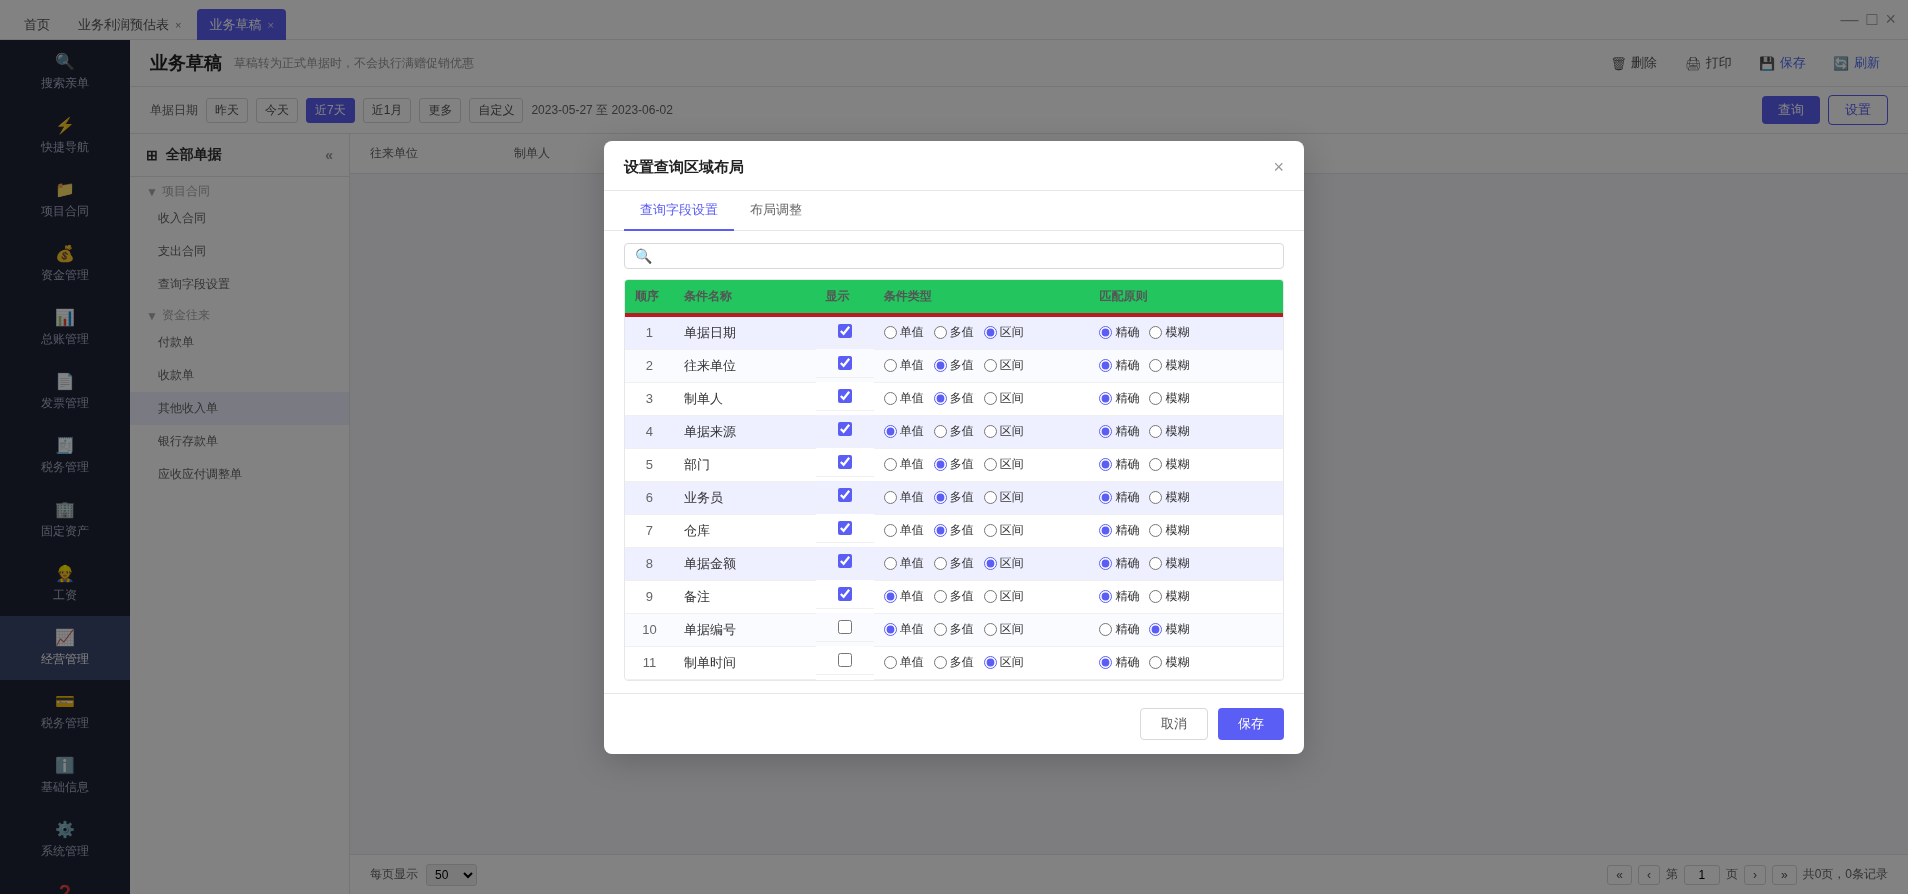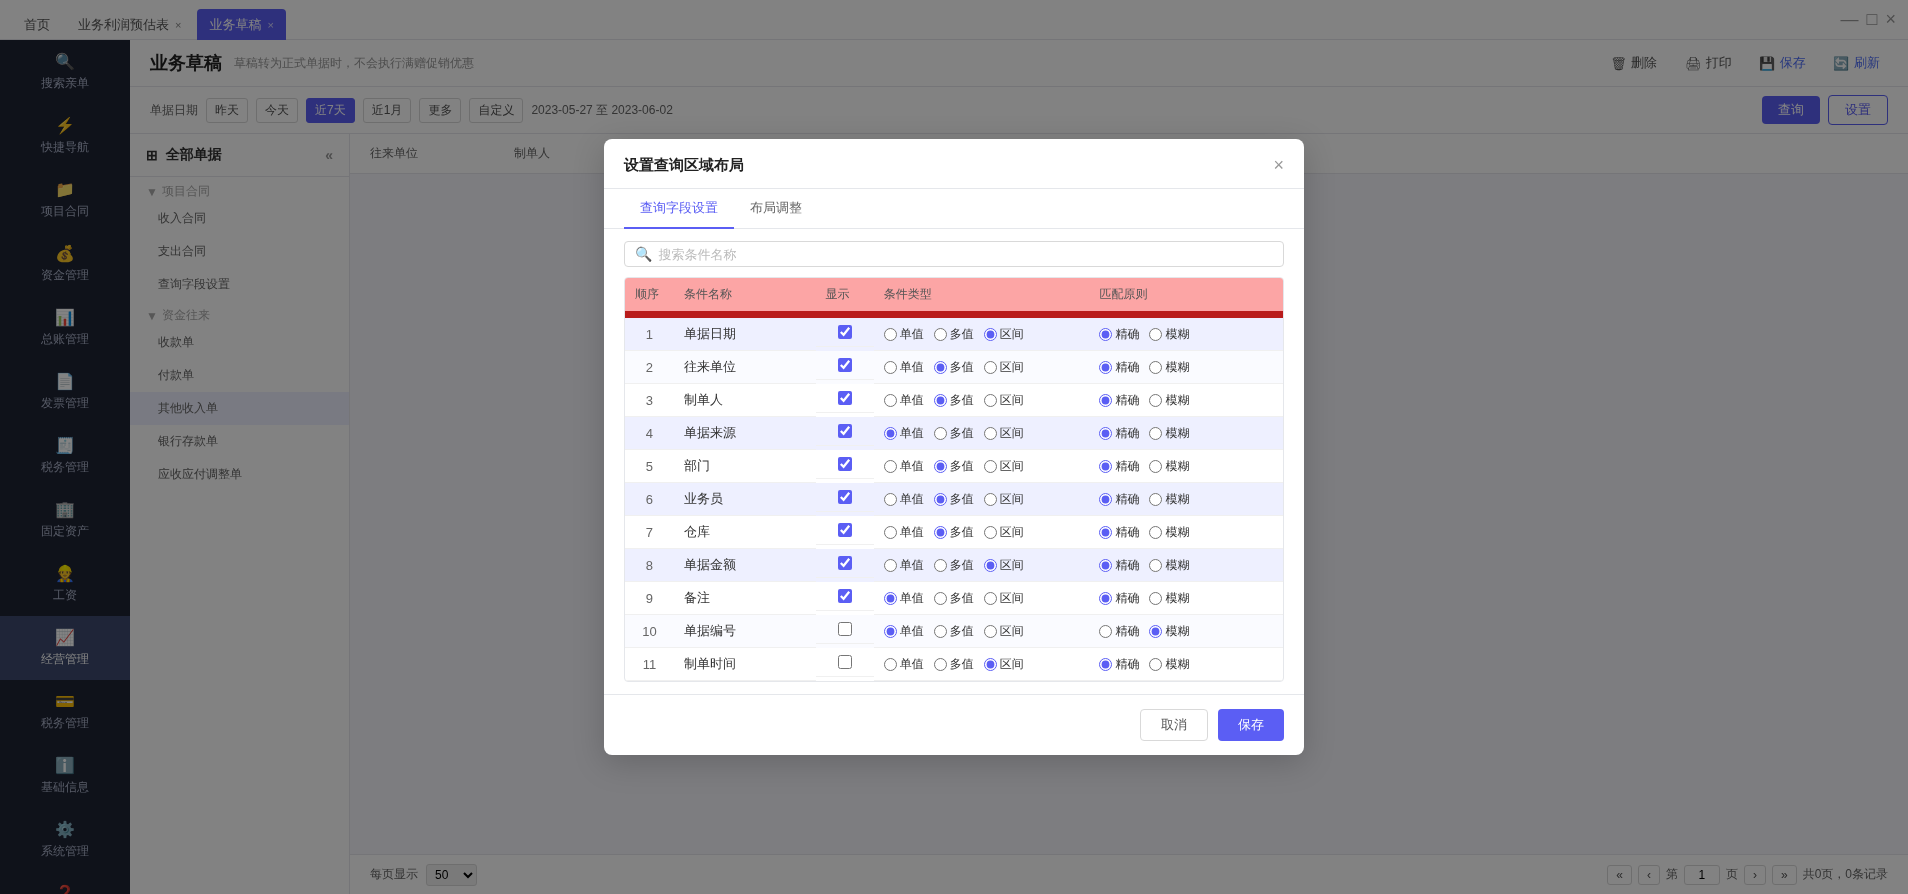--- a/index.html
+++ b/index.html
@@ -78,21 +78,21 @@
     .modal-tab.active { color: #5b5ef4; border-bottom-color: #5b5ef4; font-weight: 500; }
     .modal-body { flex: 1; overflow: hidden; display: flex; flex-direction: column; padding: 12px 20px; }
     .search-input-wrap { display: flex; align-items: center; border: 1px solid #d9d9d9; border-radius: 4px; padding: 4px 10px; margin-bottom: 10px; gap: 6px; }
     .search-input-wrap input { border: none; outline: none; font-size: 13px; flex: 1; color: #333; }
     .search-input-wrap input::placeholder { color: #bbb; }
     .search-icon { color: #bbb; font-size: 14px; }
 
     
     .modal-table { flex: 1; overflow-y: auto; border: 1px solid #e5e7eb; border-radius: 4px; }
     .modal-table table { width: 100%; border-collapse: collapse; font-size: 13px; }
-    .modal-table th { background: #fca5a5; padding: 8px 10px; text-align: left; font-weight: 400; color: #555; border-bottom: 7px solid #b91c1c; font-size: 12px; position: sticky; top: 0; z-index: 1; }
+    .modal-table th { background: #22c55e; padding: 8px 10px; text-align: left; font-weight: 700; color: #555; border-bottom: 4px solid #b91c1c; font-size: 12px; position: sticky; top: 0; z-index: 1; }
     .modal-table td { padding: 7px 10px; border-bottom: 1px solid #f0f0f0; vertical-align: middle; }
     .modal-table tr.row-highlight { background: #eef0ff; }
     .modal-table tr:nth-child(even):not(.row-highlight) { background: #fafbff; }
 
     
     .radio-group { display: flex; align-items: center; gap: 10px; }
     .radio-label { display: flex; align-items: center; gap: 3px; cursor: pointer; white-space: nowrap; font-size: 12px; }
     .radio-label input[type="radio"] { accent-color: #5b5ef4; cursor: pointer; }
     .checkbox-cell { display: flex; align-items: center; justify-content: center; }
     .checkbox-cell input[type="checkbox"] { accent-color: #5b5ef4; cursor: pointer; width: 14px; height: 14px; }
@@ -118,21 +118,20 @@
       <span class="modal-title">设置查询区域布局</span>
       <span class="modal-close">×</span>
     </div>
     <div class="modal-tabs">
       <div class="modal-tab active">查询字段设置</div>
       <div class="modal-tab">布局调整</div>
     </div>
     <div class="modal-body">
       <div class="search-input-wrap">
         <span class="search-icon">🔍</span>
-        <input type="text" placeholder="搜索条件名称" style="">
       </div>
       <div class="modal-table">
         <table>
           <thead>
             <tr>
               <th class="col-seq">顺序</th>
               <th class="col-name">条件名称</th>
               <th class="col-show">显示</th>
               <th class="col-type">条件类型</th>
               <th class="col-match">匹配原则</th>
@@ -502,22 +501,22 @@
             <span>▼</span>
             项目合同
           </div>
           <div class="tree-item sub">收入合同</div>
           <div class="tree-item sub">支出合同</div>
           <div class="tree-item sub">查询字段设置</div>
           <div class="tree-section">
             <span>▼</span>
             资金往来
           </div>
+          <div class="tree-item sub">付款单</div>
           <div class="tree-item sub">收款单</div>
-          <div class="tree-item sub">付款单</div>
           <div class="tree-item sub active">其他收入单</div>
           <div class="tree-item sub">银行存款单</div>
           <div class="tree-item sub">应收应付调整单</div>
         </div>
 
         <div style="flex:1;display:flex;flex-direction:column;overflow:hidden;">
           <div class="table-header-row">
             <span class="col-header">往来单位</span>
             <span class="col-header" style="margin-left:80px;">制单人</span>
             <span class="col-header" style="margin-left:100px;">仓库</span>

